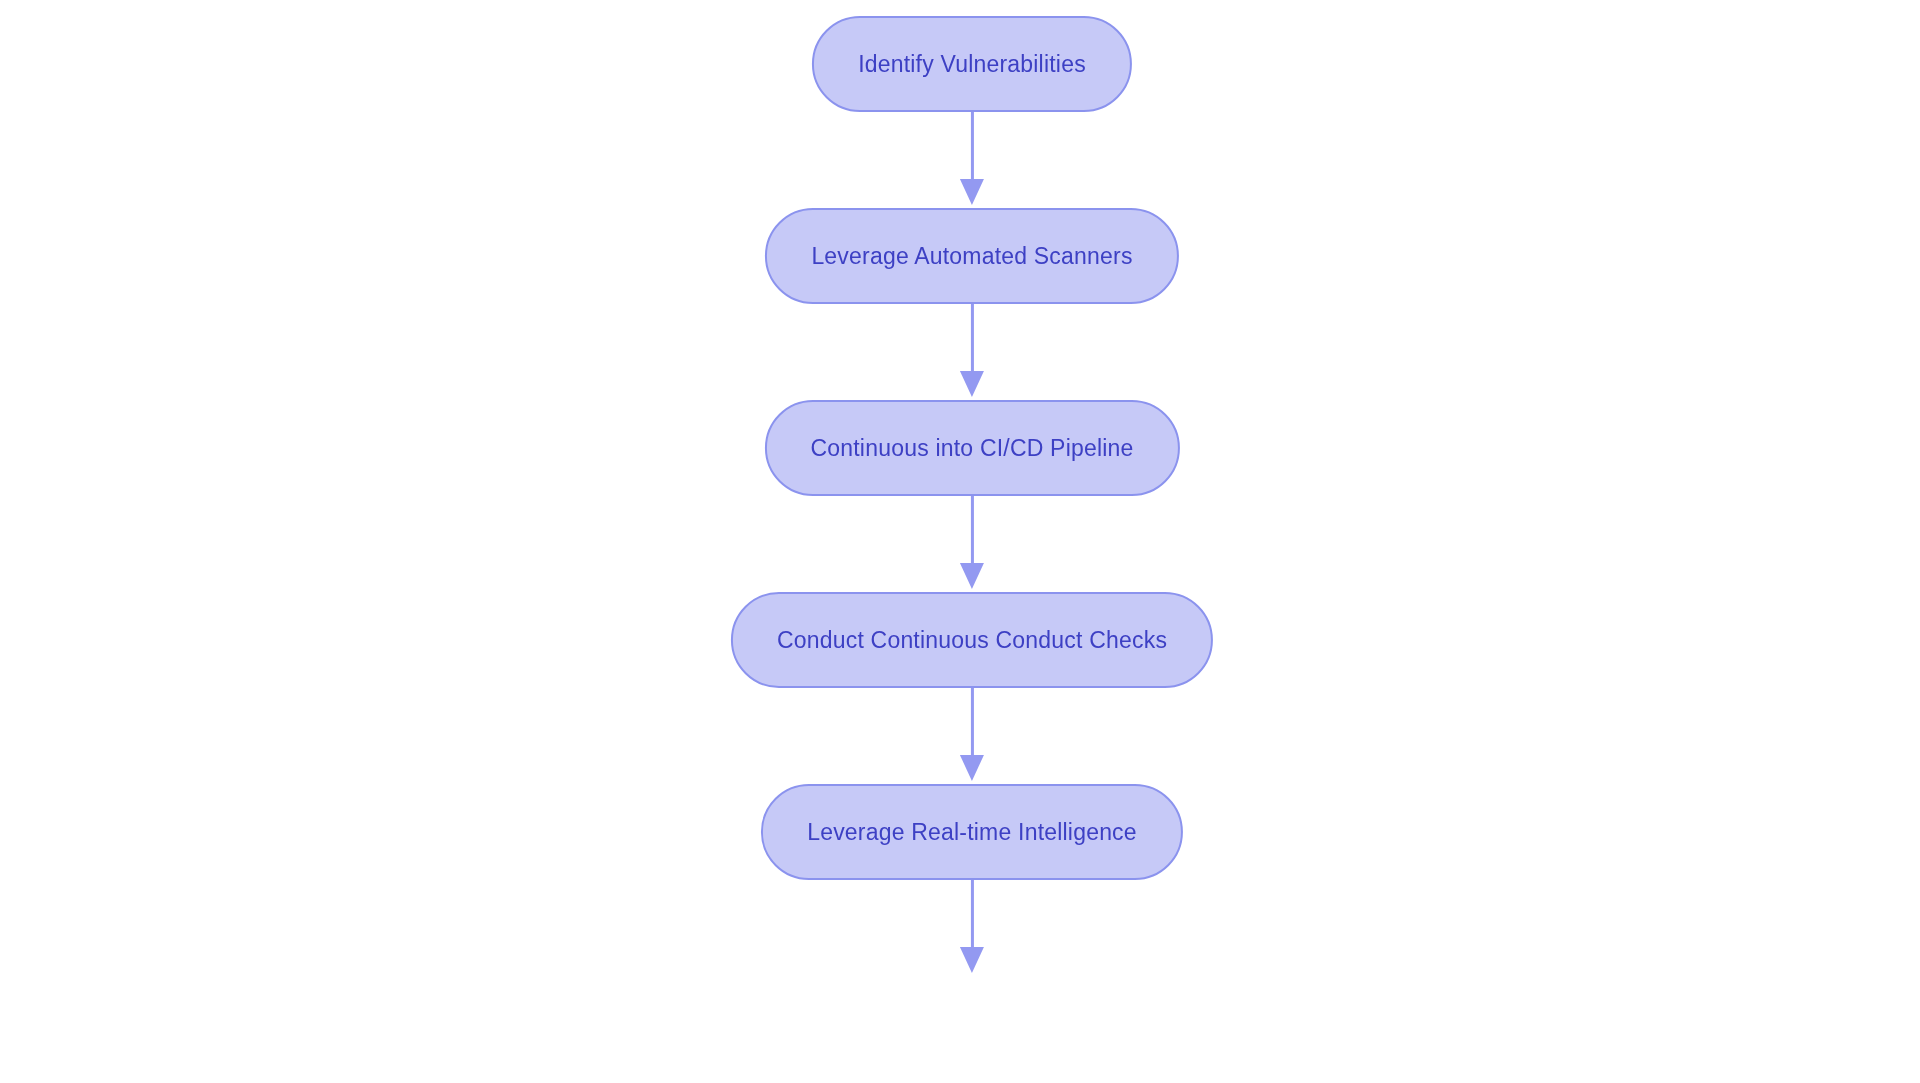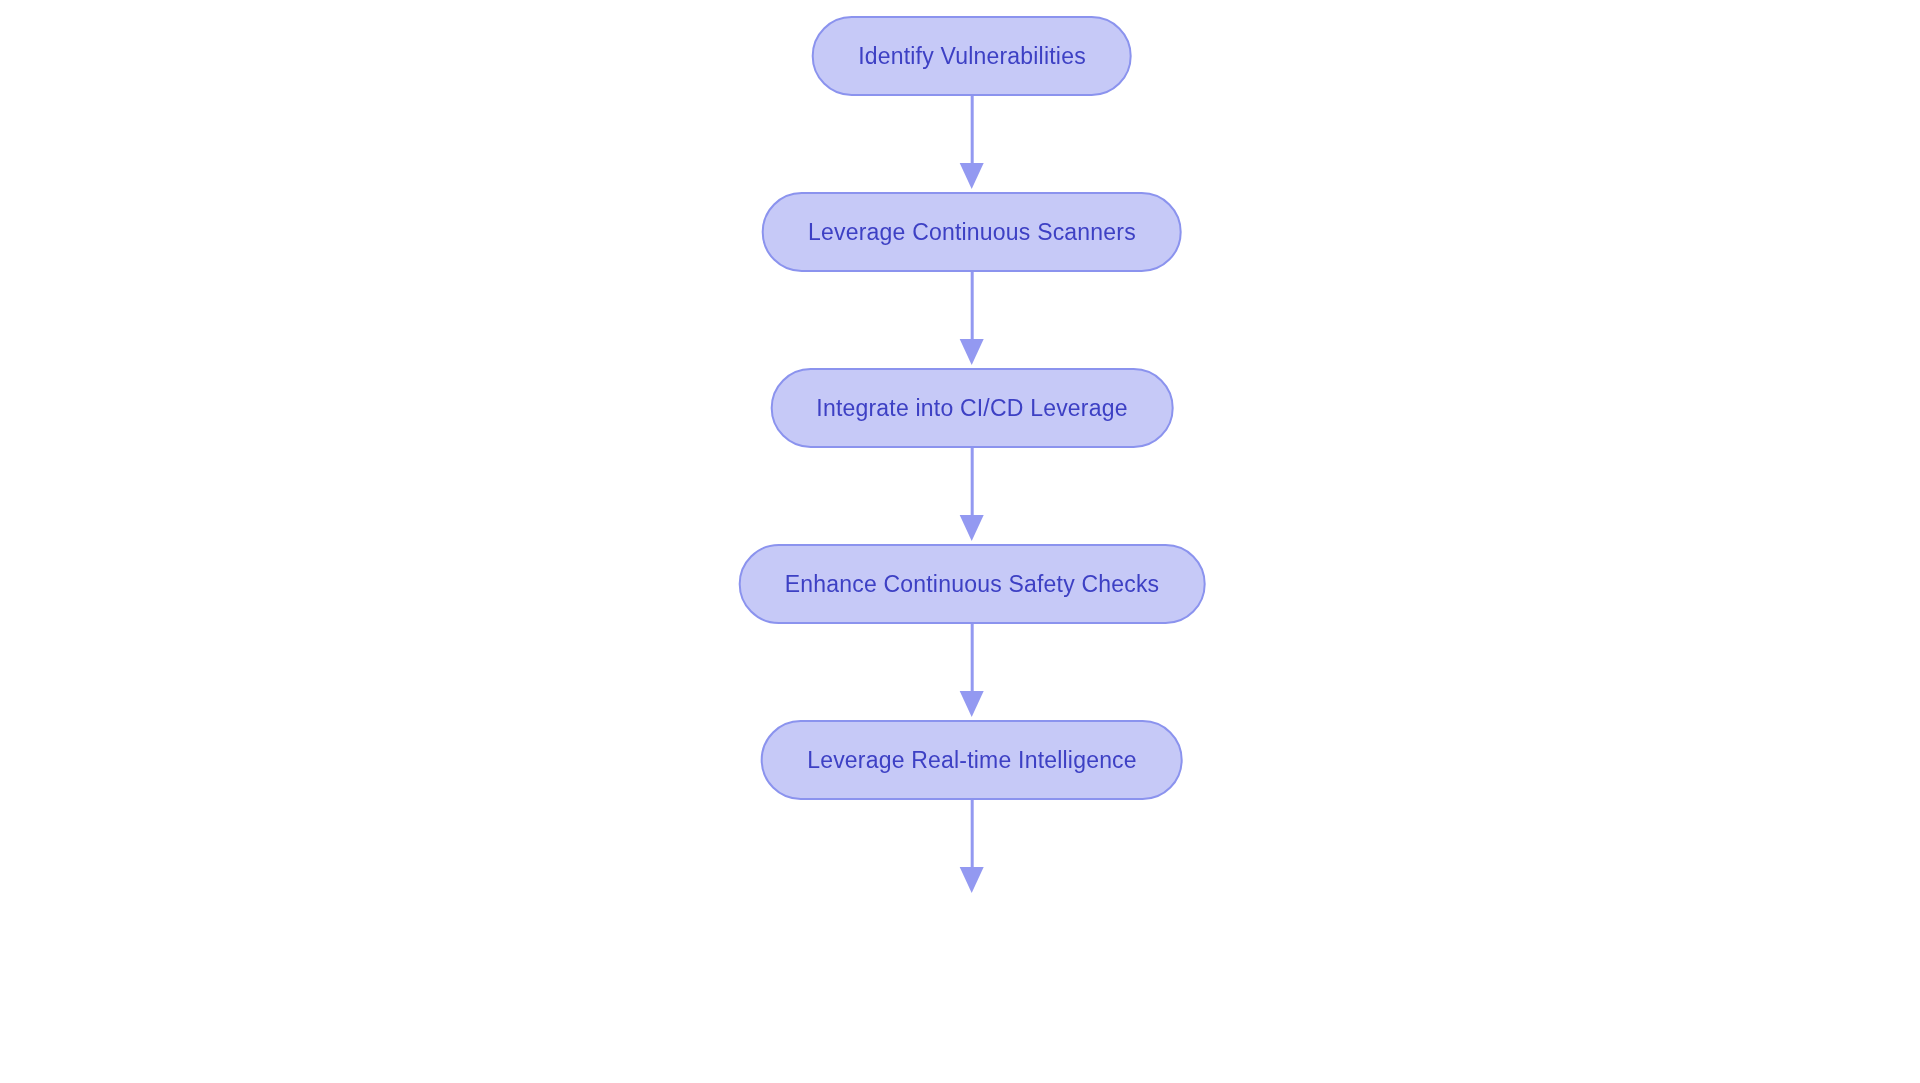--- a/index.html
+++ b/index.html
@@ -21,21 +21,21 @@
     position: absolute;
     left: 972px;
     top: 16px;
     transform: translateX(-50%);
     display: flex;
     flex-direction: column;
     align-items: center;
   }
   .flow-node {
     box-sizing: border-box;
-    height: 80px;
+    height: 96px;
     padding: 16px 44px;
     border-radius: 48px;
     background: var(--node-fill, #c6c9f7);
     border: 2px solid var(--node-border, #8b93ee);
     display: flex;
     align-items: center;
     justify-content: center;
     white-space: nowrap;
   }
   .flow-node .node-label {
@@ -71,35 +71,35 @@
 <div class="canvas">
   <div class="flow-column" id="flow-column">
       <div class="flow-node">
         <span class="node-label">Identify Vulnerabilities</span>
       </div>
       <div class="flow-arrow">
         <div class="arrow-line"></div>
         <div class="arrow-head"></div>
       </div>
       <div class="flow-node">
-        <span class="node-label">Leverage Continuous Scanners</span>
+        <span class="node-label">Leverage Automated Scanners</span>
       </div>
       <div class="flow-arrow">
         <div class="arrow-line"></div>
         <div class="arrow-head"></div>
       </div>
       <div class="flow-node">
-        <span class="node-label">Integrate into CI/CD Leverage</span>
+        <span class="node-label">Continuous into CI/CD Pipeline</span>
       </div>
       <div class="flow-arrow">
         <div class="arrow-line"></div>
         <div class="arrow-head"></div>
       </div>
       <div class="flow-node">
-        <span class="node-label">Enhance Continuous Safety Checks</span>
+        <span class="node-label">Conduct Continuous Conduct Checks</span>
       </div>
       <div class="flow-arrow">
         <div class="arrow-line"></div>
         <div class="arrow-head"></div>
       </div>
       <div class="flow-node">
         <span class="node-label">Leverage Real-time Intelligence</span>
       </div>
       <div class="flow-arrow">
         <div class="arrow-line"></div>

